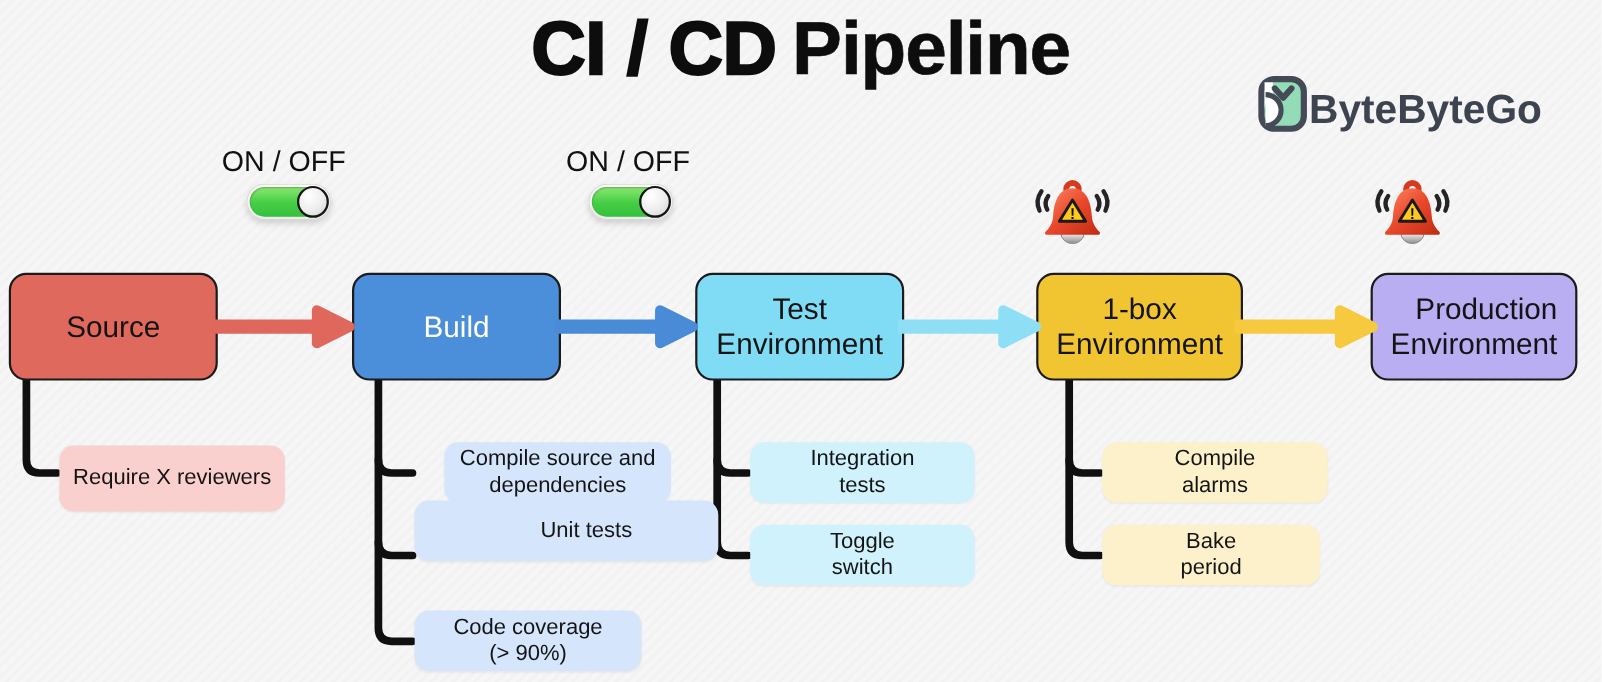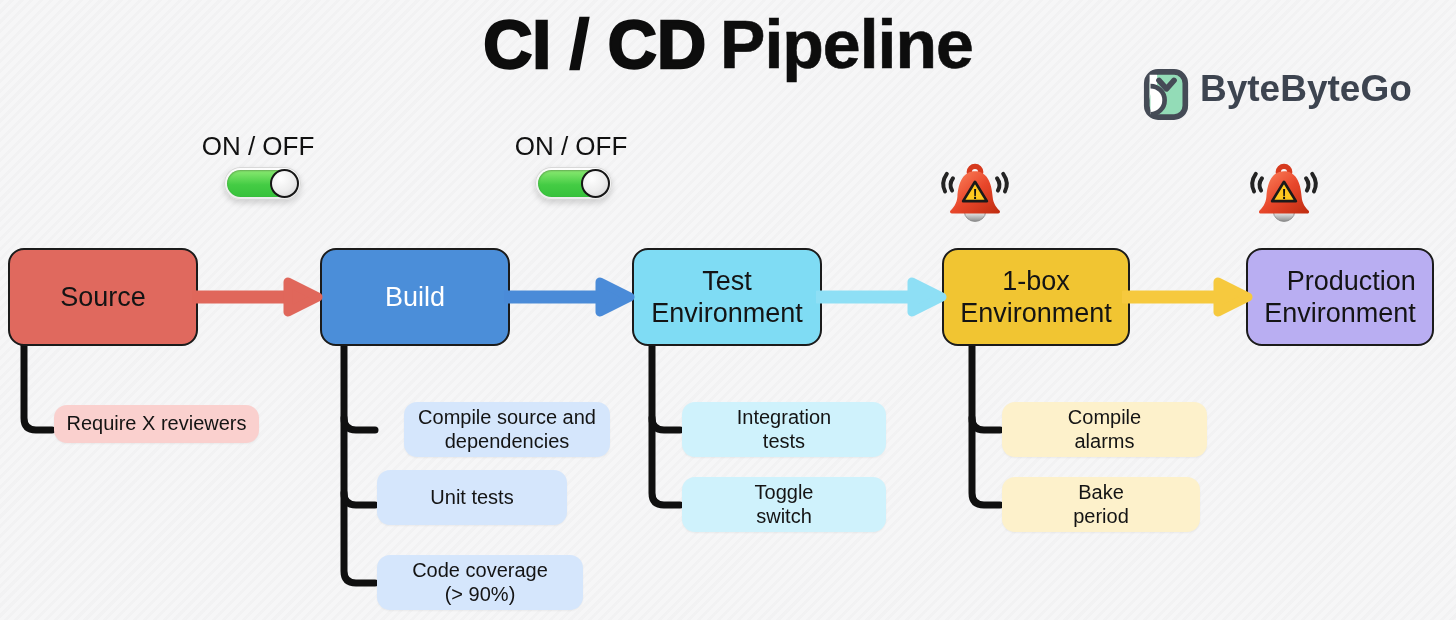--- a/index.html
+++ b/index.html
@@ -11,21 +11,21 @@
     color:#141414;
   }
   
   .title{
     position:absolute;left:0;right:0;top:-6px;margin:0;text-align:center;
     font-size:68px;font-weight:700;letter-spacing:-1px;line-height:100px;color:#0d0d0d;
   }
   .t-heavy{-webkit-text-stroke:2.4px #0d0d0d;letter-spacing:0px;}
   .t-light{margin-left:14px;-webkit-text-stroke:0.6px #0d0d0d;}
   
-  .brand{position:absolute;top:68px;left:1143px;display:flex;align-items:flex-start;gap:10px;}
+  .brand{position:absolute;top:68px;left:1143px;display:flex;align-items:flex-end;gap:0;}
   .brand-name{font-size:37px;font-weight:700;color:#3d4450;letter-spacing:0px;}
   
   .toggle-label{position:absolute;width:220px;text-align:center;top:131px;font-size:26px;color:#111;}
   .tl1{left:148px;} .tl2{left:461px;}
   .toggle{
     position:absolute;top:167px;width:77px;height:33px;border-radius:17px;
     background:linear-gradient(180deg,#fdfdfd,#ececec);
     box-shadow:0 3px 6px rgba(0,0,0,.16), inset 0 0 0 1px #d8d8d8;
   }
   .tg1{left:224px;} .tg2{left:535px;}
@@ -56,23 +56,23 @@
   
   .arrow{position:absolute;top:277px;width:134px;height:40px;}
   .a0{left:192px;} .a1{left:504px;} .a2{left:816px;} .a3{left:1122px;}
   
   .child{
     position:absolute;border-radius:13px;
     display:flex;align-items:center;justify-content:center;text-align:center;
     font-size:20px;line-height:1.18;white-space:pre-line;color:#141414;
     box-shadow:0 1px 2px rgba(0,0,0,.05);
   }
-  .c00{left:54px;top:405px;width:205px;height:38px;}
+  .c00{left:54px;top:405px;width:205px;height:60px;}
   .c10{left:377px;top:402px;width:206px;height:55px;}
-  .c11{left:377px;top:470px;width:190px;height:55px;}
+  .c11{left:377px;top:455px;width:240px;height:55px;padding-left:36px;}
   .c12{left:377px;top:555px;width:206px;height:55px;}
   .c20{left:682px;top:402px;width:204px;height:55px;}
   .c21{left:682px;top:477px;width:204px;height:55px;}
   .c30{left:1002px;top:402px;width:205px;height:55px;}
   .c31{left:1002px;top:477px;width:198px;height:55px;}
   .hidden-defs{position:absolute;width:0;height:0;}
 </style>
 </head>
 <body>
 

